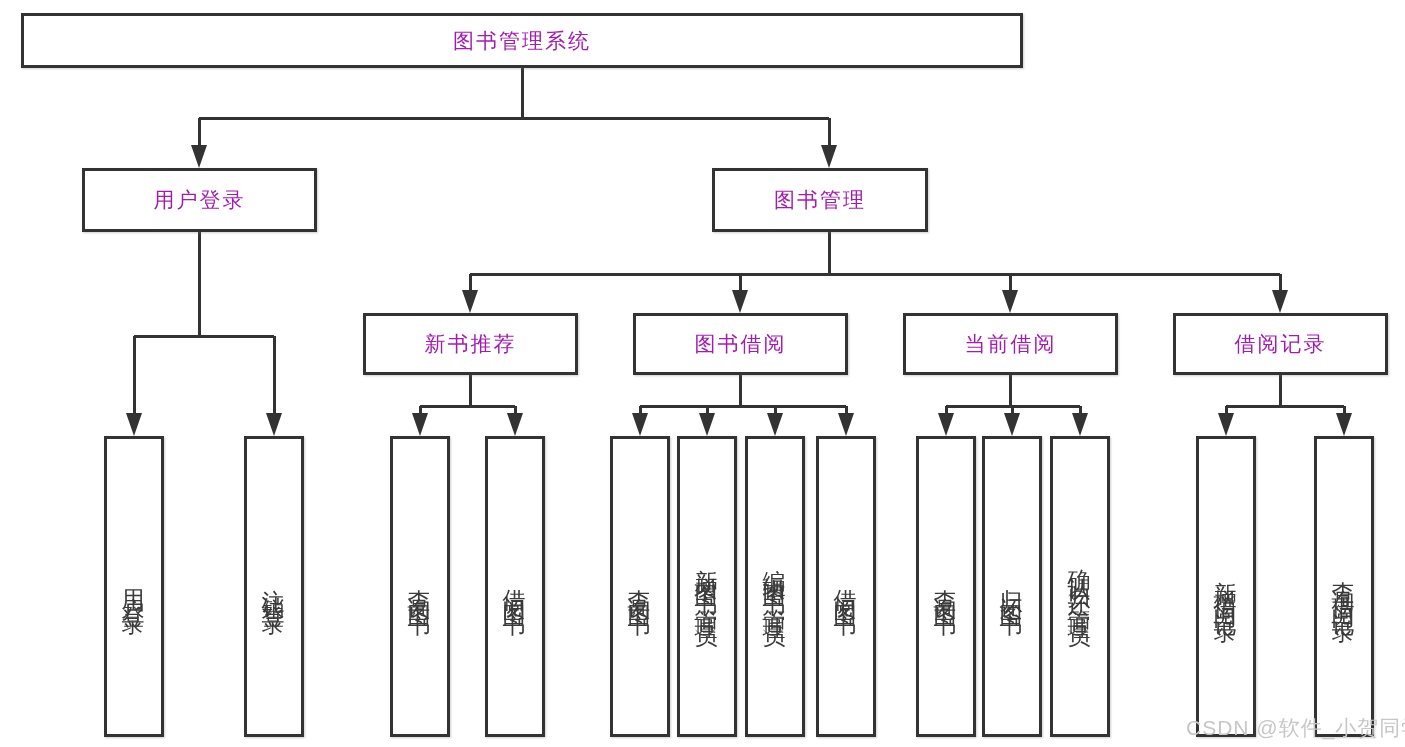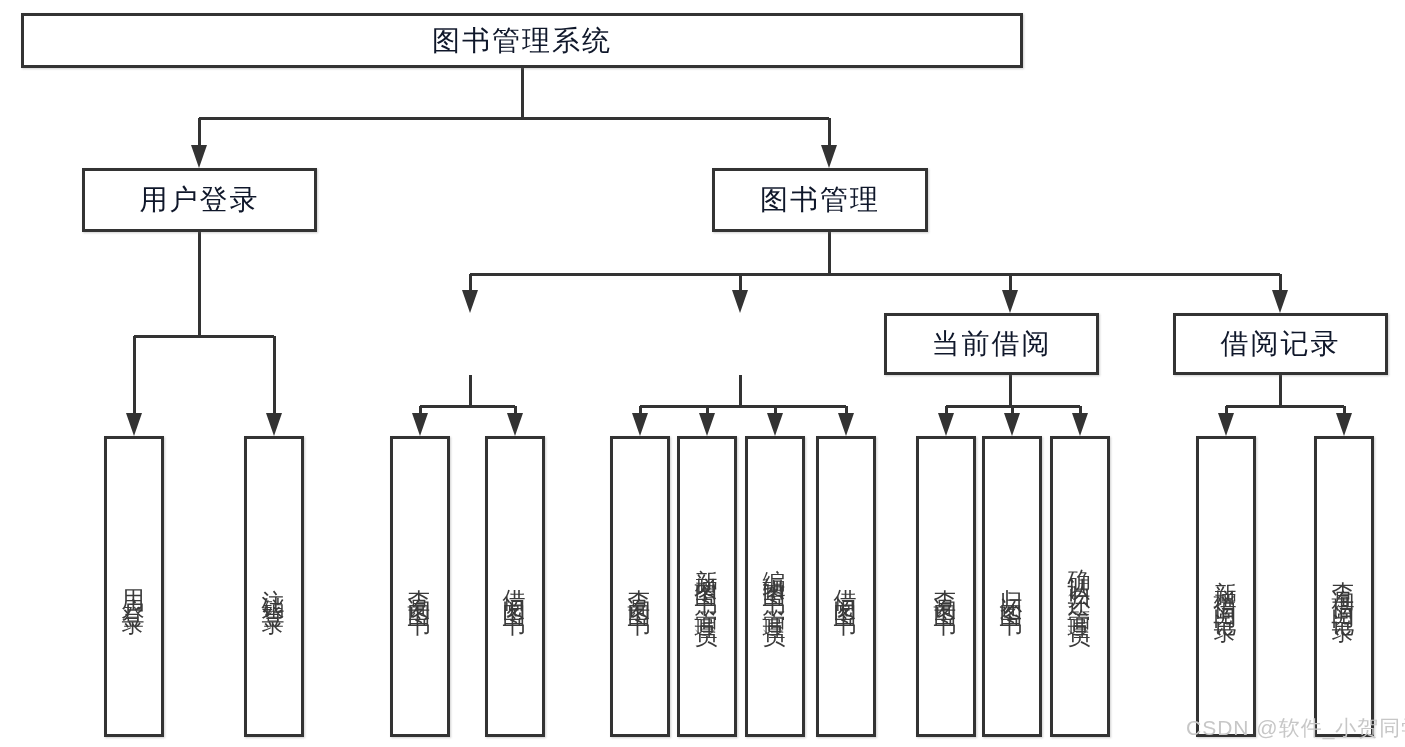--- a/index.html
+++ b/index.html
@@ -22,40 +22,40 @@
     position: absolute;
     box-sizing: border-box;
     background: #ffffff;
     border: 3px solid #333333;
     display: flex;
     align-items: center;
     justify-content: center;
     box-shadow: 1px 1px 2px rgba(120,120,120,0.35);
   }
   .hlabel {
-    font-size: 28px;
+    font-size: 21px;
     letter-spacing: 2px;
-    color: #0f172a;
+    color: #a21caf;
     white-space: nowrap;
   }
   .vlabel {
     writing-mode: vertical-rl;
     white-space: nowrap;
     font-size: 23px;
     letter-spacing: 8px;
     color: #3a3a3a;
   }
   
   .n-root   { left: 21px;   top: 13px;  width: 1002px; height: 55px; }
   .n-l2a    { left: 82px;   top: 168px; width: 235px;  height: 64px; }
   .n-l2b    { left: 712px;  top: 168px; width: 216px;  height: 64px; }
   .n-l3     { top: 313px; width: 215px; height: 62px; }
   .n-l3a    { left: 363px; }
   .n-l3b    { left: 633px; }
-  .n-l3c    { left: 884px; }
+  .n-l3c    { left: 903px; }
   .n-l3d    { left: 1173px; }
   .leaf     { top: 436px; width: 60px; height: 301px; }
   .lf1  { left: 104px; }  .lf2  { left: 244px; }
   .lf3  { left: 390px; }  .lf4  { left: 485px; }
   .lf5  { left: 610px; }  .lf6  { left: 677px; }
   .lf7  { left: 745px; }  .lf8  { left: 816px; }
   .lf9  { left: 916px; }  .lf10 { left: 982px; }
   .lf11 { left: 1050px; }
   .lf12 { left: 1196px; } .lf13 { left: 1314px; }
   #watermark {
@@ -144,20 +144,26 @@
     <span class="hlabel">图书管理系统</span>
   </div>
 
   <div class="box n-l2a">
     <span class="hlabel">用户登录</span>
   </div>
   <div class="box n-l2b">
     <span class="hlabel">图书管理</span>
   </div>
 
+  <div class="box n-l3 n-l3a">
+    <span class="hlabel">新书推荐</span>
+  </div>
+  <div class="box n-l3 n-l3b">
+    <span class="hlabel">图书借阅</span>
+  </div>
   <div class="box n-l3 n-l3c">
     <span class="hlabel">当前借阅</span>
   </div>
   <div class="box n-l3 n-l3d">
     <span class="hlabel">借阅记录</span>
   </div>
 
   <div class="box leaf lf1">
     <span class="vlabel">用户登录</span>
   </div>

